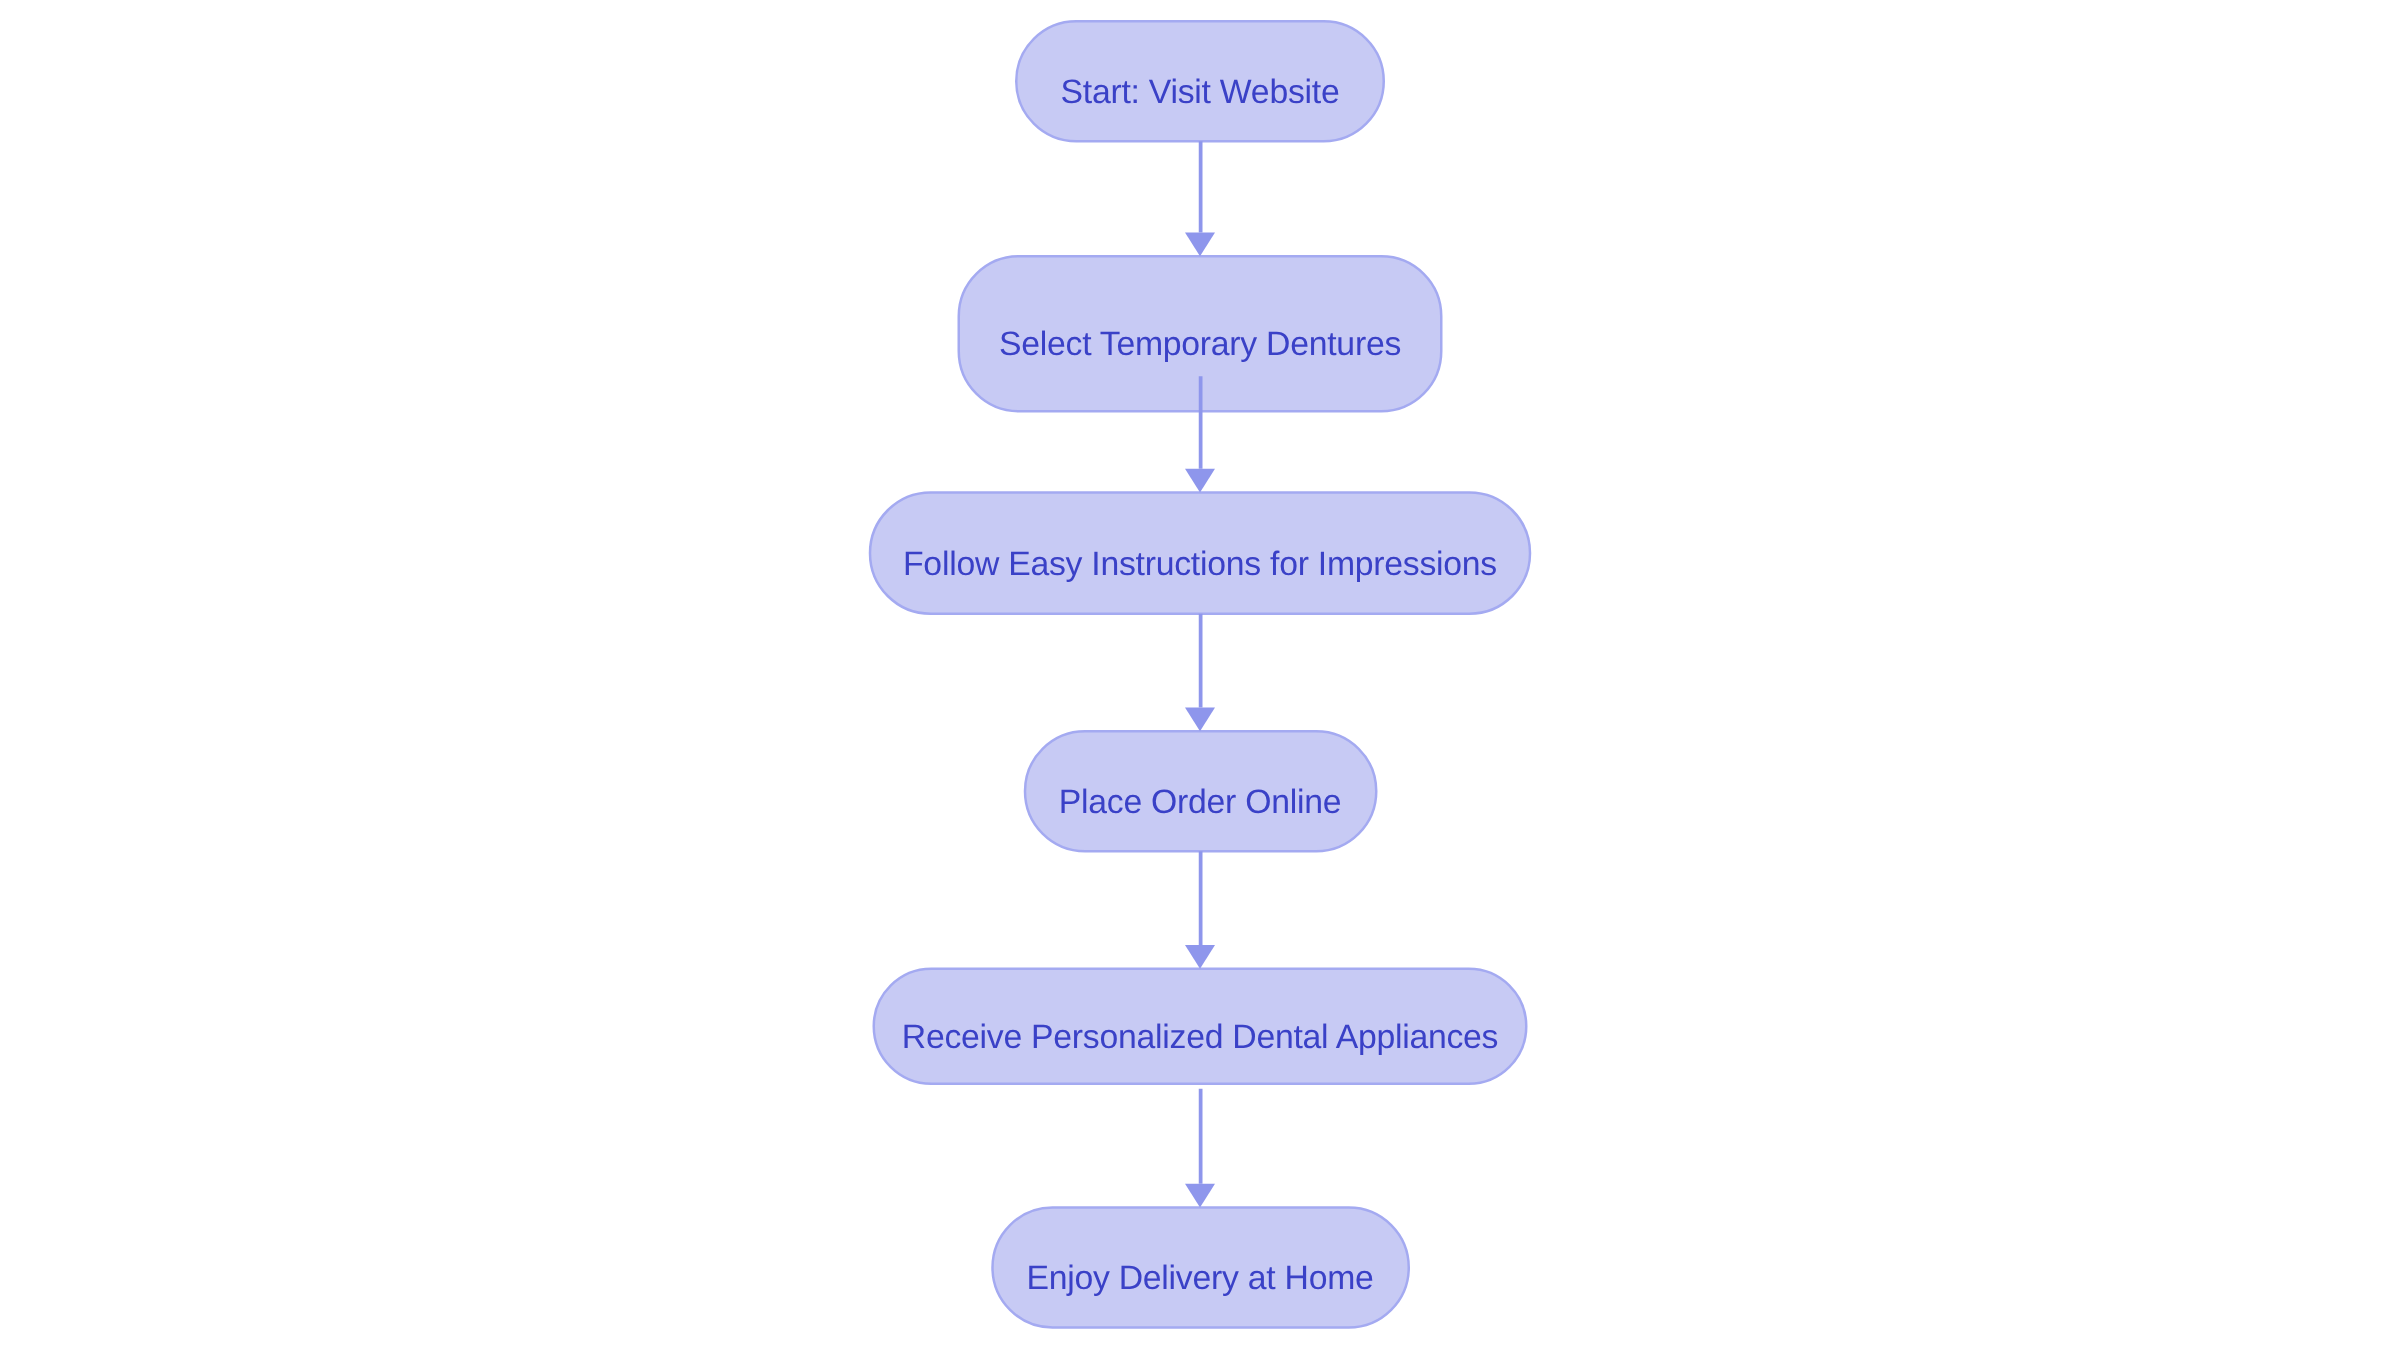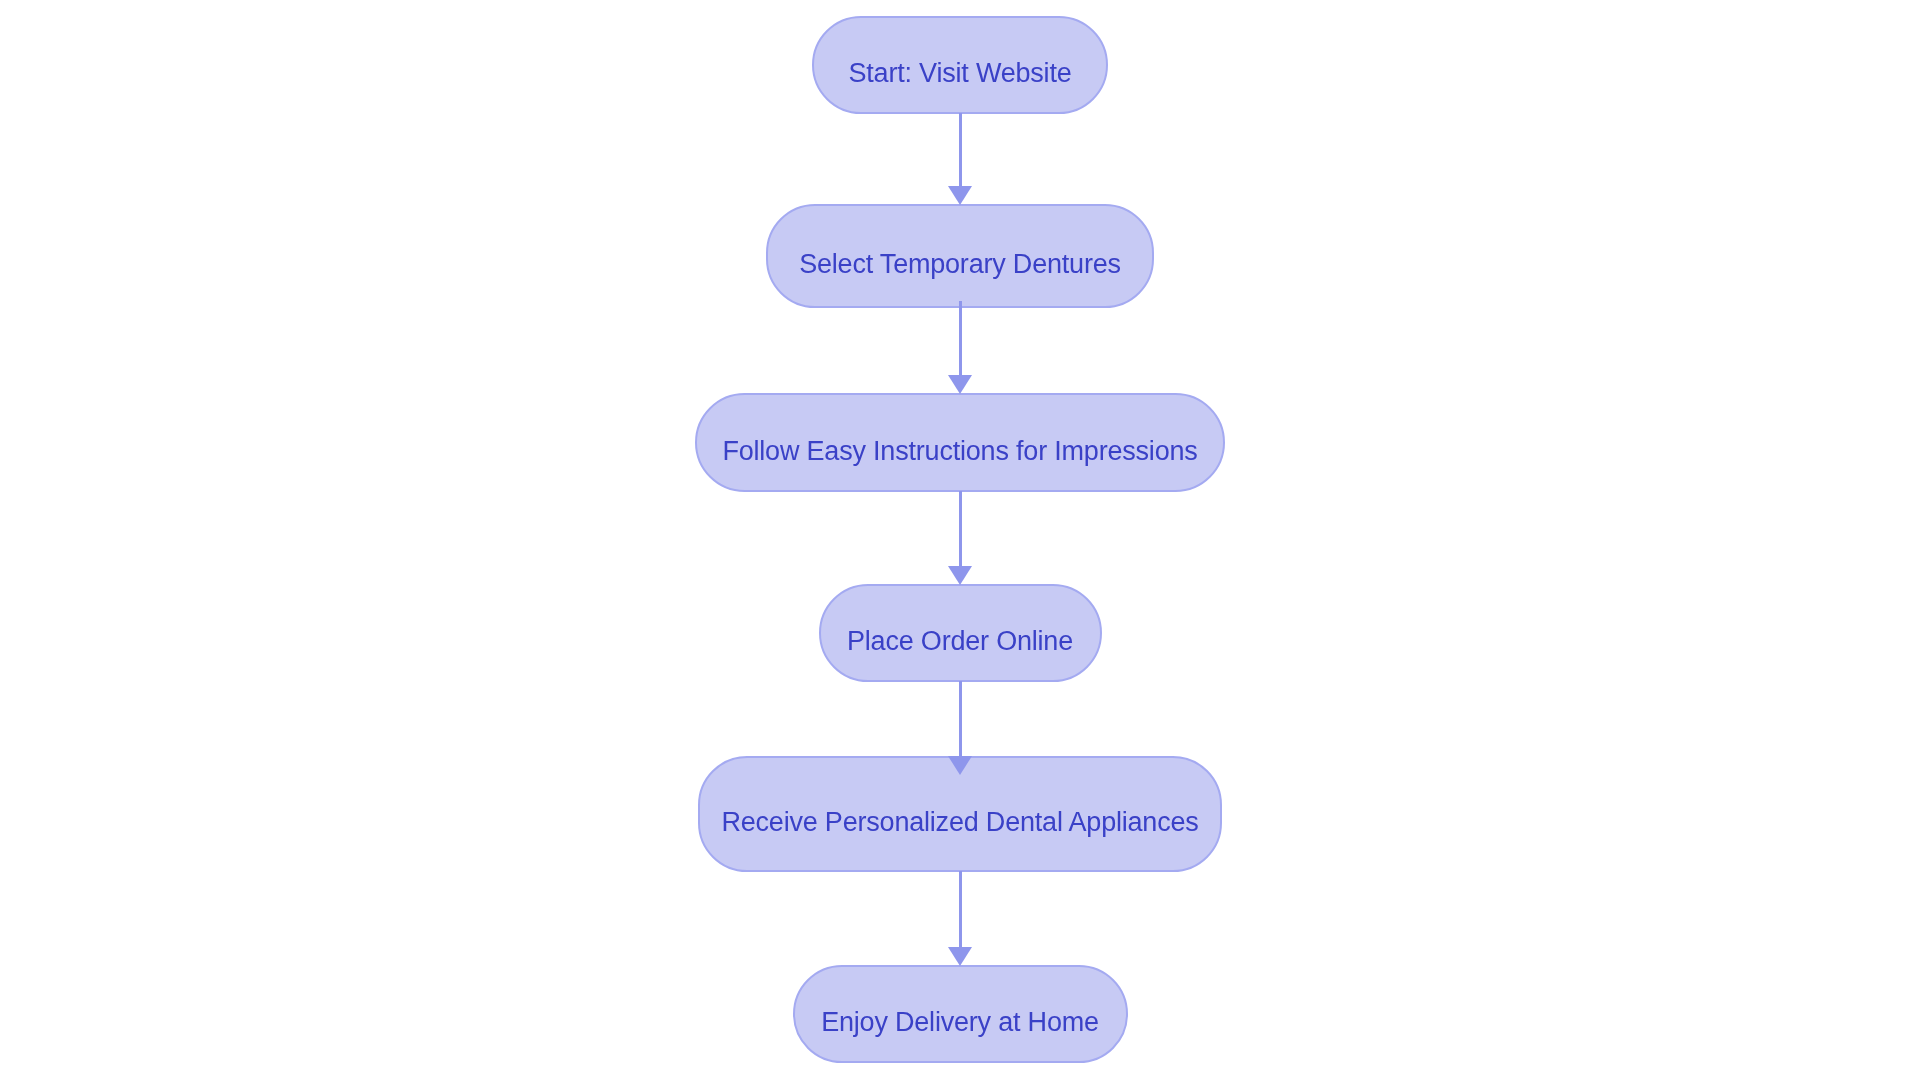--- a/index.html
+++ b/index.html
@@ -48,30 +48,30 @@
     border-top-color: var(--arrow, #8e96ec);
   }
 </style>
 </head>
 <body>
 
 <div class="canvas">
     <div class="node" style="left: 812px; top: 16px; width: 296px; height: 98px; border-radius: 49px;">
       <span class="node-label">Start: Visit Website</span>
     </div>
-    <div class="node" style="left: 766px; top: 204px; width: 388px; height: 104px; border-radius: 49px;">
+    <div class="node" style="left: 766px; top: 204px; width: 388px; height: 126px; border-radius: 49px;">
       <span class="node-label">Select Temporary Dentures</span>
     </div>
     <div class="node" style="left: 695px; top: 393px; width: 530px; height: 99px; border-radius: 49.5px;">
       <span class="node-label">Follow Easy Instructions for Impressions</span>
     </div>
     <div class="node" style="left: 818.5px; top: 584px; width: 283px; height: 98px; border-radius: 49px;">
       <span class="node-label">Place Order Online</span>
     </div>
-    <div class="node" style="left: 698px; top: 756px; width: 524px; height: 116px; border-radius: 49px;">
+    <div class="node" style="left: 698px; top: 774px; width: 524px; height: 94px; border-radius: 49px;">
       <span class="node-label">Receive Personalized Dental Appliances</span>
     </div>
     <div class="node" style="left: 792.5px; top: 965px; width: 335px; height: 98px; border-radius: 49px;">
       <span class="node-label">Enjoy Delivery at Home</span>
     </div>
     <div class="arrow-line" style="left: 958.5px; top: 113px; height: 73px;"></div>
     <div class="arrow-head" style="left: 948px; top: 186px; border-left-width: 12px; border-right-width: 12px; border-top-width: 19px;"></div>
     <div class="arrow-line" style="left: 958.5px; top: 301px; height: 74px;"></div>
     <div class="arrow-head" style="left: 948px; top: 375px; border-left-width: 12px; border-right-width: 12px; border-top-width: 19px;"></div>
     <div class="arrow-line" style="left: 958.5px; top: 491px; height: 75px;"></div>

